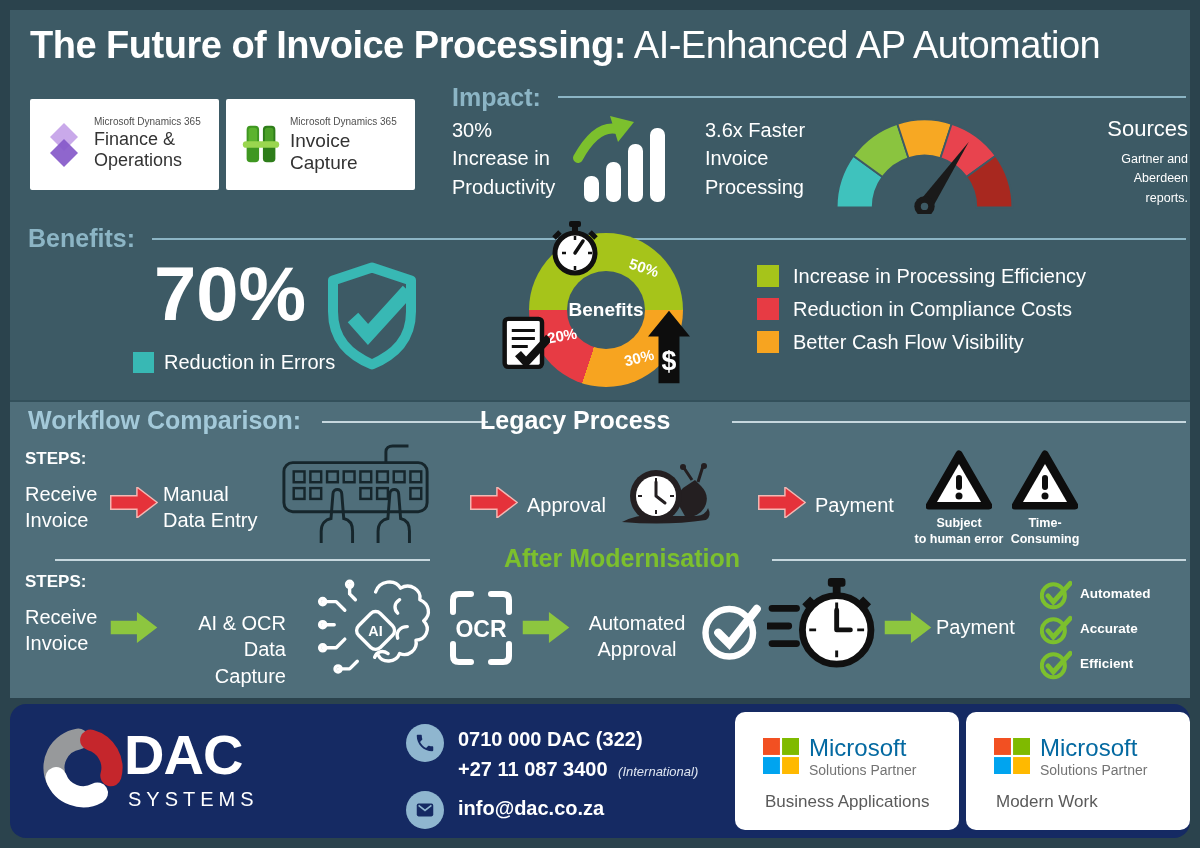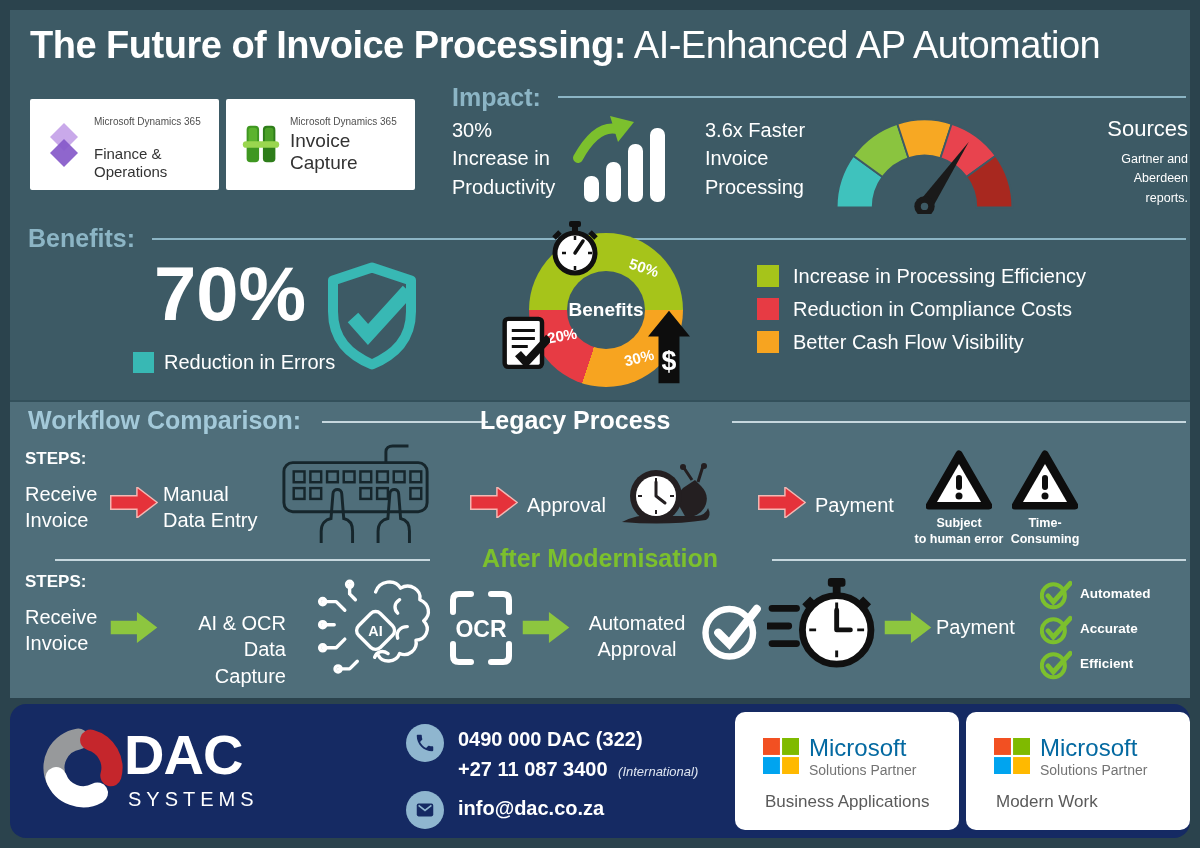--- a/index.html
+++ b/index.html
@@ -41,21 +41,21 @@
     <span style="font-weight:700">The Future of Invoice Processing:</span><span style="font-weight:300"> AI-Enhanced AP Automation</span>
   </div>
 
   <div class="card" style="left:30px;top:99px;width:189px;height:91px">
     <svg class="abs" style="left:10px;top:22px" width="48" height="48" viewBox="0 0 48 48">
       <path d="M24 2 L38 16 24 30 10 16 Z" fill="#c9a9ea"></path>
       <path d="M24 18 L38 32 24 46 10 32 Z" fill="#8659c9" opacity="0.92"></path>
     </svg>
     <div class="abs" style="left:64px;top:17px;width:120px">
       <div style="font-size:10px;color:#4f4f4f">Microsoft Dynamics 365</div>
-      <div class="pre" style="font-size:15px;color:#333;line-height:1.18;margin-top:18px">Finance &amp;
+      <div class="pre" style="font-size:18px;color:#333;line-height:1.18;margin-top:2px">Finance &amp;
 Operations</div>
     </div>
   </div>
   <div class="card" style="left:226px;top:99px;width:189px;height:91px">
     <svg class="abs" style="left:12px;top:22px" width="46" height="46" viewBox="0 0 48 48">
       <rect x="9" y="5" width="13" height="38" rx="4" fill="#3f9721"></rect>
       <rect x="26" y="5" width="13" height="38" rx="4" fill="#2e7d1a"></rect>
       <rect x="11" y="7" width="9" height="16" rx="3" fill="#5cb32e"></rect>
       <rect x="28" y="7" width="9" height="16" rx="3" fill="#4ba028"></rect>
       <rect x="5" y="21" width="38" height="7" rx="3.5" fill="#9ad64f"></rect>
@@ -239,21 +239,21 @@
   <svg class="abs" style="left:1012px;top:450px" width="66" height="60" viewBox="0 0 66 60">
     <path d="M33 4 L63 56 H3 Z" fill="#0d0d0d" stroke="#0d0d0d" stroke-width="7" stroke-linejoin="round"></path>
     <path d="M33 14 L55 52 H11 Z" fill="#fff"></path>
     <rect x="30" y="25" width="6" height="15" rx="3" fill="#0d0d0d"></rect>
     <circle cx="33" cy="46" r="3.5" fill="#0d0d0d"></circle>
   </svg>
   <div class="warn-label pre" style="left:985px;top:515px;width:120px">Time-
 Consuming</div>
 
   <div class="hline" style="left:55px;top:559px;width:375px;background:#c6d7de;height:1.5px"></div>
-  <div class="abs" style="left:460px;top:544px;width:280px;text-align:center;font-size:25px;font-weight:700;color:#7cc02d">After Modernisation</div>
+  <div class="abs" style="left:460px;top:544px;width:280px;text-align:right;font-size:25px;font-weight:700;color:#7cc02d">After Modernisation</div>
   <div class="hline" style="left:772px;top:559px;width:414px;background:#c6d7de;height:1.5px"></div>
 
   <div class="abs" style="left:25px;top:572px;font-size:17px;font-weight:700">STEPS:</div>
   <div class="abs steptxt pre" style="left:25px;top:604px">Receive
 Invoice</div>
 
   <svg class="abs" style="left:110px;top:612px" width="48" height="31" viewBox="0 0 48 32">
     <polygon points="0,9 27,9 27,0 48,16 27,32 27,23 0,23" fill="#8dc63f"></polygon>
   </svg>
 
@@ -336,21 +336,21 @@
     <path d="M67 78 A30 30 0 0 1 24 62" stroke="#fff" stroke-width="22"></path>
   </svg>
   <div class="abs" style="left:124px;top:722px;font-size:56px;font-weight:700;letter-spacing:-1px">DAC</div>
   <div class="abs" style="left:128px;top:788px;font-size:20px;letter-spacing:5px">SYSTEMS</div>
 
   <div class="circle-ic" style="left:406px;top:724px">
     <svg width="22" height="22" viewBox="0 0 24 24">
         <path d="M6.62 10.79c1.44 2.83 3.76 5.14 6.59 6.59l2.2-2.21c.27-.27.67-.36 1.02-.24 1.12.37 2.33.57 3.57.57.55 0 1 .45 1 1V20c0 .55-.45 1-1 1-9.39 0-17-7.61-17-17 0-.55.45-1 1-1h3.5c.55 0 1 .45 1 1 0 1.25.2 2.45.57 3.57.11.35.03.74-.25 1.02l-2.2 2.2z" fill="#152a63"></path>
       </svg>
   </div>
-  <div class="abs" style="left:458px;top:728px;font-size:20px;font-weight:700">0490 000 DAC (322)</div>
+  <div class="abs" style="left:458px;top:728px;font-size:20px;font-weight:700">0710 000 DAC (322)</div>
   <div class="abs" style="left:458px;top:758px">
     <span style="font-size:20px;font-weight:700">+27 11 087 3400</span>
     <span style="font-size:13px;font-style:italic;color:#dfe6f2;margin-left:6px">(International)</span>
   </div>
 
   <div class="circle-ic" style="left:406px;top:791px">
     <svg width="22" height="22" viewBox="0 0 24 24">
         <rect x="3" y="5" width="18" height="14" rx="2" fill="#152a63"></rect>
         <path d="M5 7 l7 5.5 L19 7" stroke="#8fb6cf" stroke-width="1.8" fill="none"></path>
       </svg>

